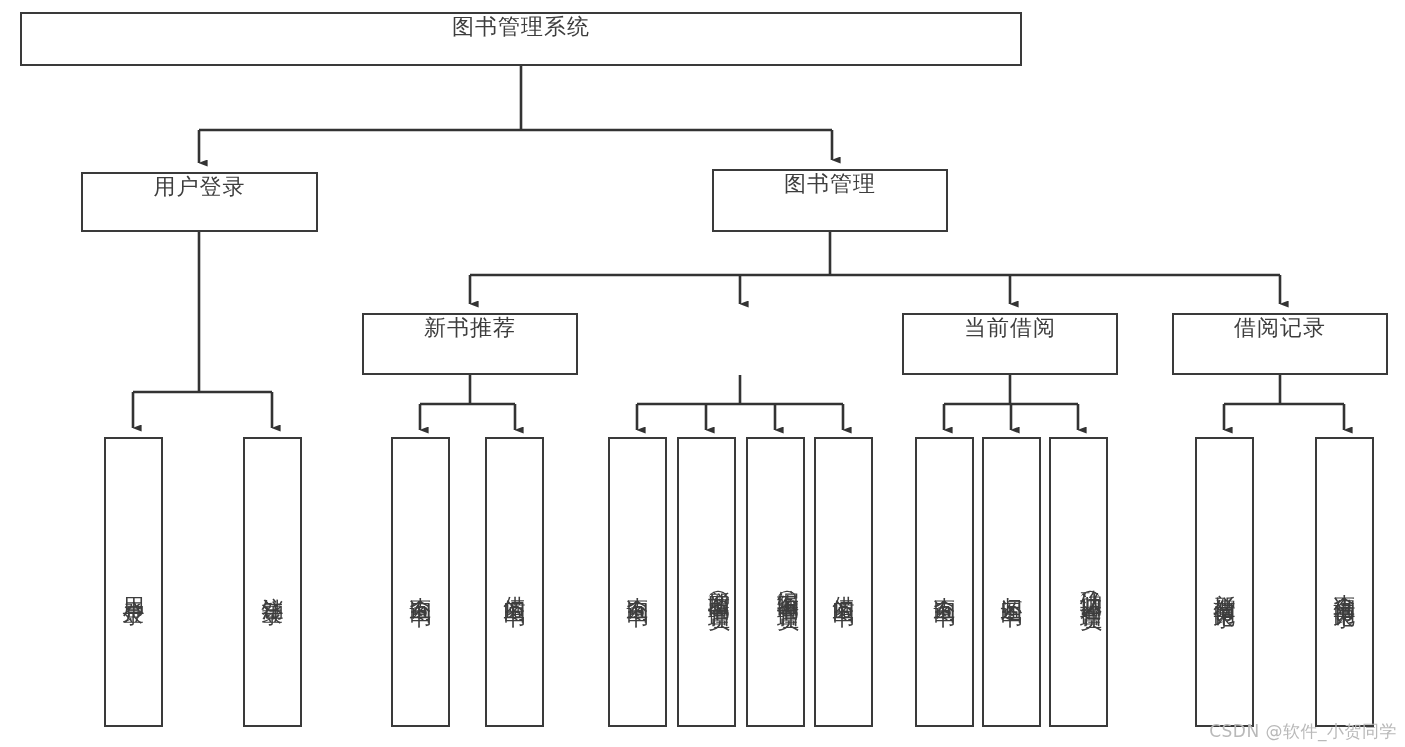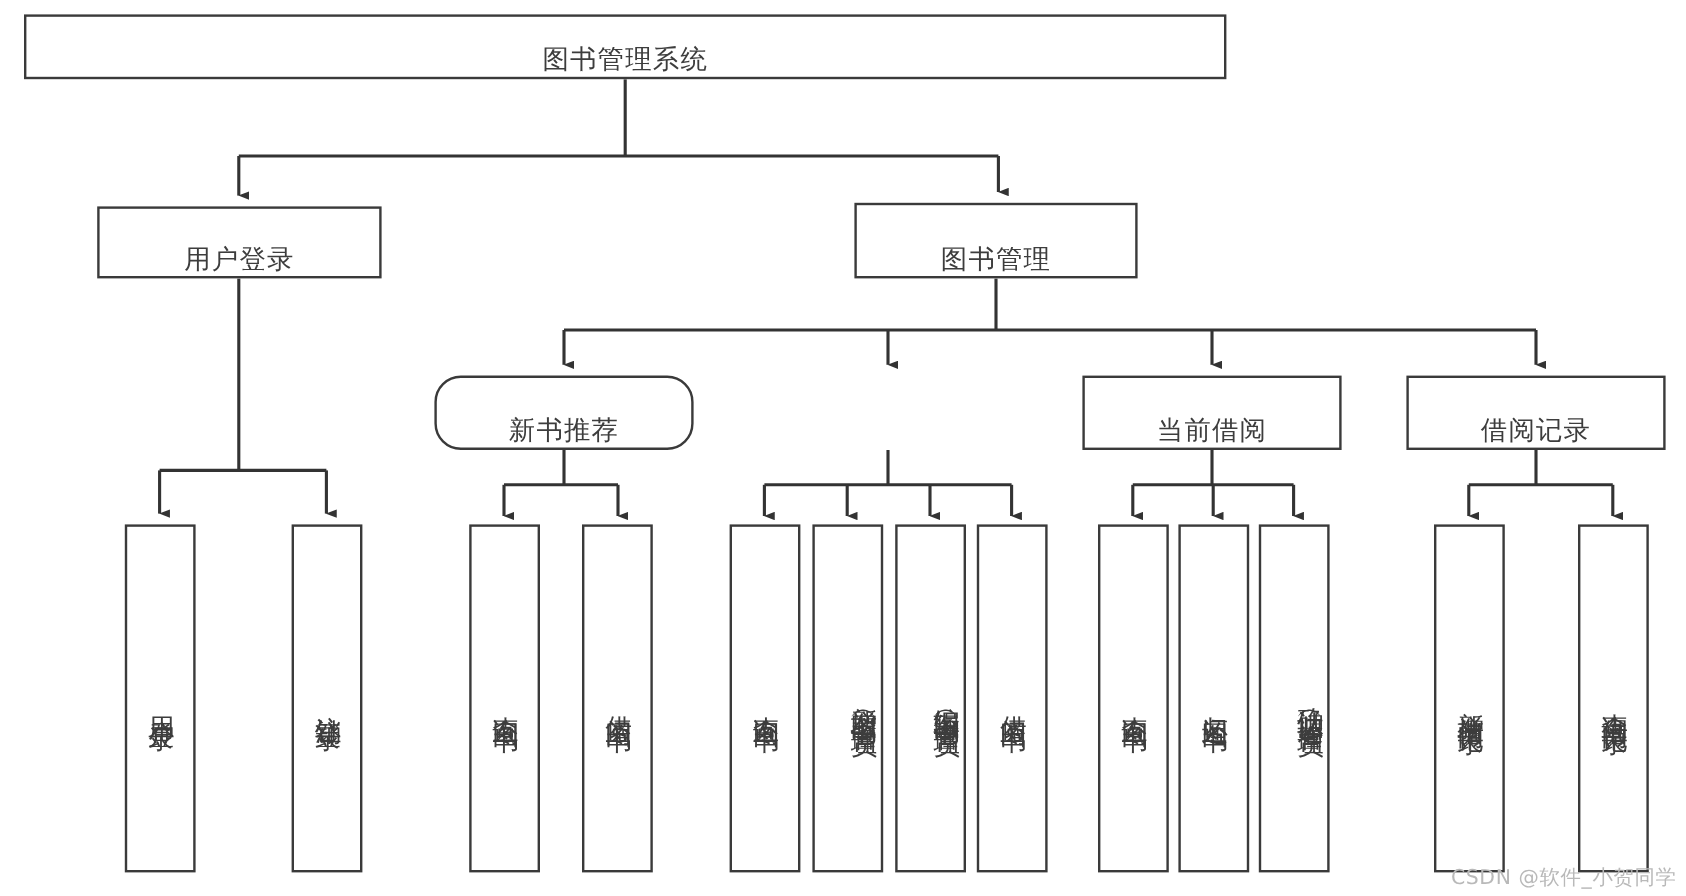--- a/index.html
+++ b/index.html
@@ -27,21 +27,21 @@
     width: 1405px;
     height: 747px;
     pointer-events: none;
   }
   .node {
     position: absolute;
     box-sizing: border-box;
     background: #ffffff;
     border: 2.5px solid #3a3a3a;
     display: flex;
-    align-items: flex-end;
+    align-items: flex-start;
     justify-content: center;
     color: #3d3d3d;
   }
   .node.horiz {
     font-size: 22px;
     letter-spacing: 1px;
     line-height: 1.2;
   }
   .node.vert {
     writing-mode: vertical-rl;
@@ -136,21 +136,21 @@
     <span class="node-label">图书管理系统</span>
   </div>
 
   <div class="node horiz" style="left:81px; top:172px; width:237px; height:60px;">
     <span class="node-label">用户登录</span>
   </div>
   <div class="node horiz" style="left:712px; top:169px; width:236px; height:63px;">
     <span class="node-label">图书管理</span>
   </div>
 
-  <div class="node horiz" style="left:362px; top:313px; width:216px; height:62px;border-radius:22px;">
+  <div class="node horiz" style="left:362px; top:313px; width:216px; height:62px;">
     <span class="node-label">新书推荐</span>
   </div>
   <div class="node horiz" style="left:1172px; top:313px; width:216px; height:62px;">
     <span class="node-label">借阅记录</span>
   </div>
   <div class="node horiz" style="left:902px; top:313px; width:216px; height:62px;">
     <span class="node-label">当前借阅</span>
   </div>
 
   <div class="node vert mid-align" style="left:104px; top:437px; width:59px; height:290px;">

